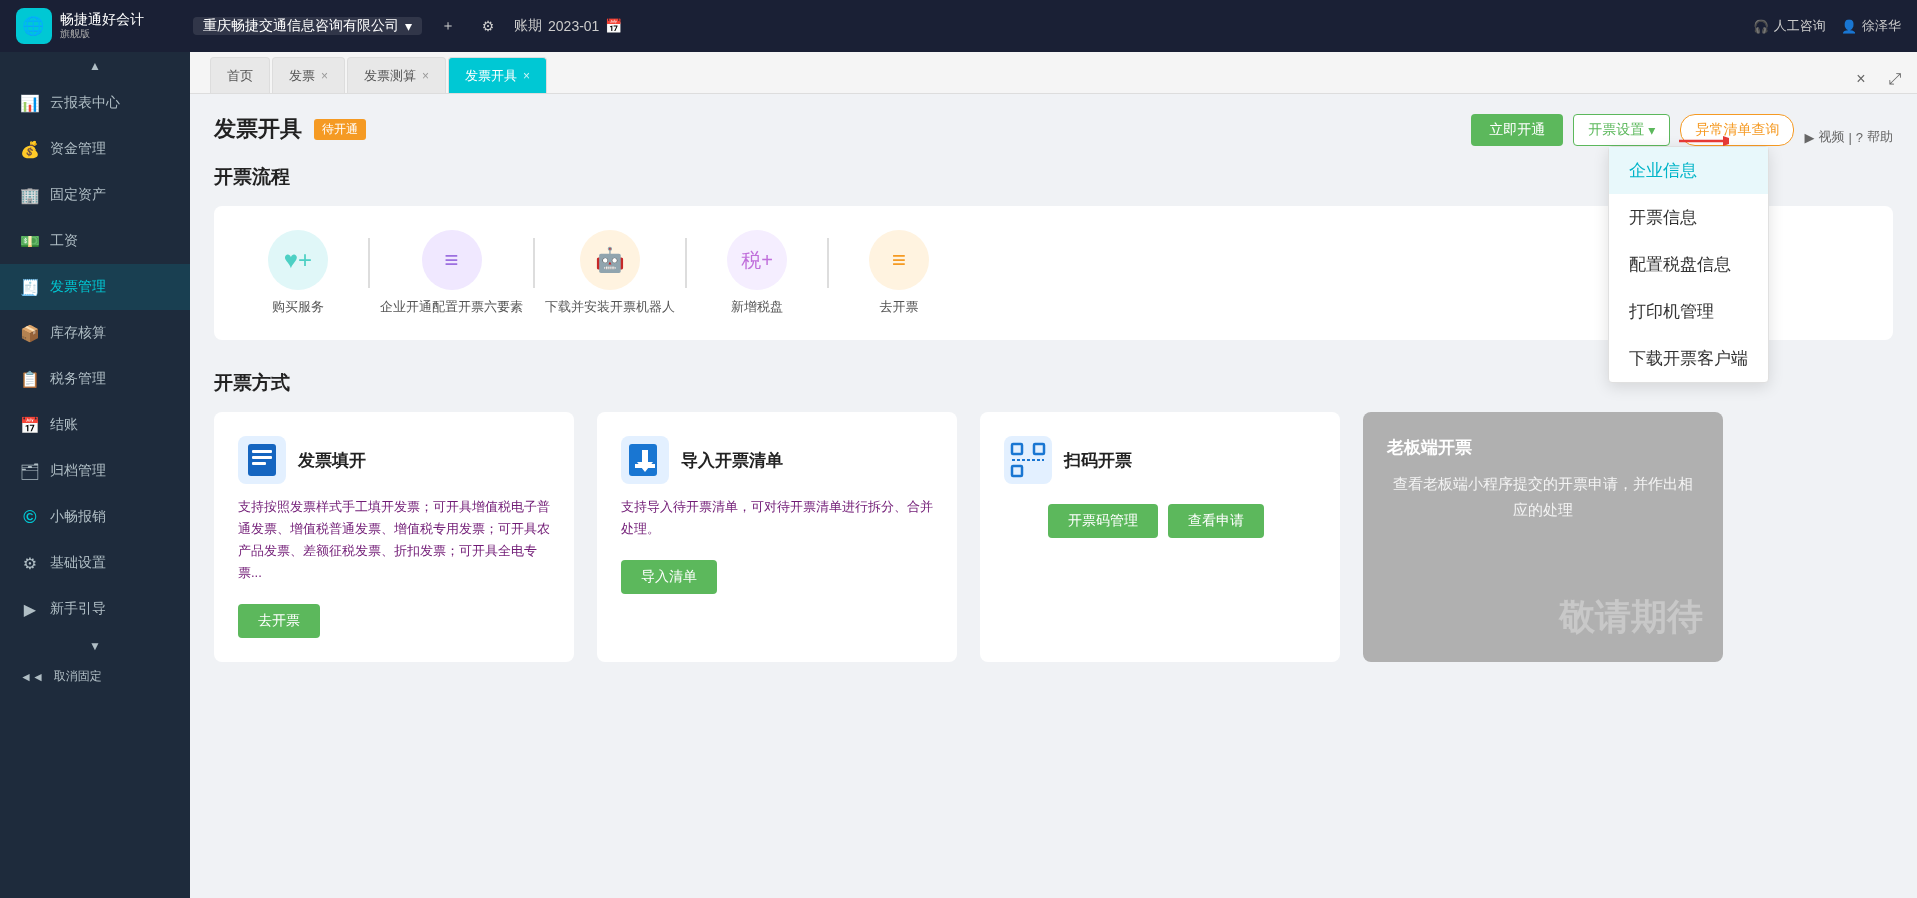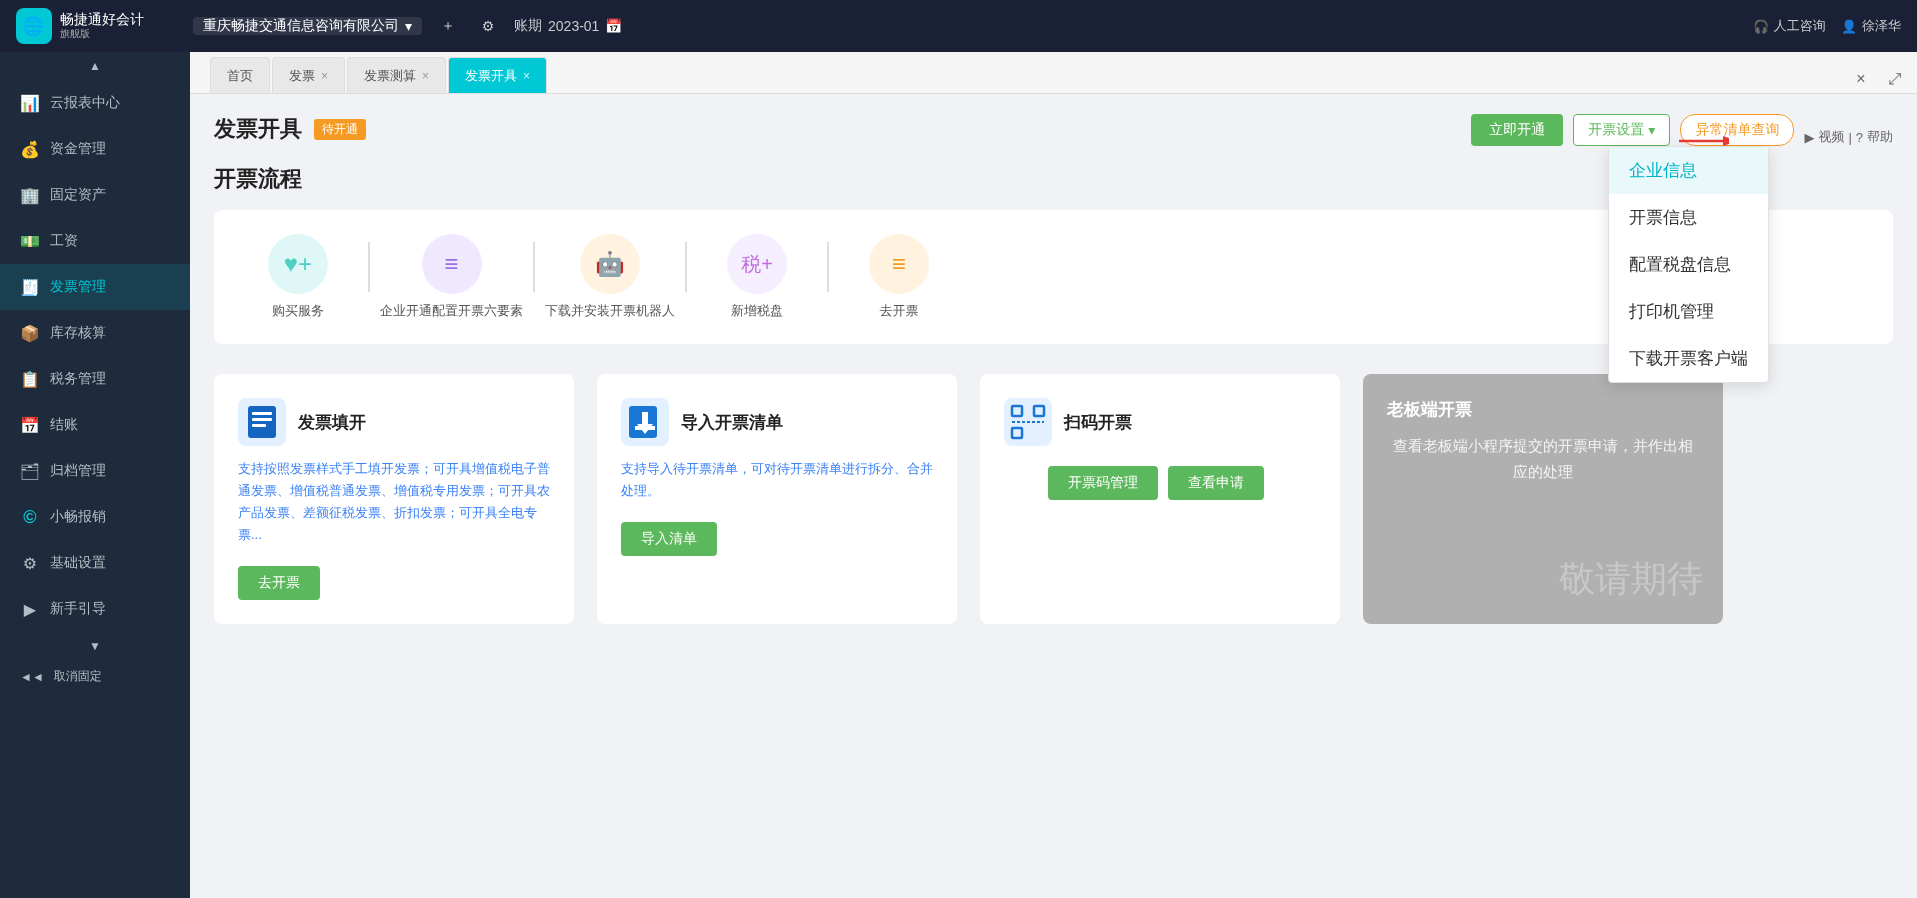--- a/index.html
+++ b/index.html
@@ -49,40 +49,40 @@
     .btn-outline { background: white; color: #5cb85c; border: 1.5px solid #5cb85c; padding: 6px 14px; border-radius: 4px; cursor: pointer; font-size: 14px; display: flex; align-items: center; gap: 4px; }
     .btn-outline-yellow { background: white; color: #f59a23; border: 1.5px solid #f59a23; padding: 6px 14px; border-radius: 15px; cursor: pointer; font-size: 14px; }
     .btn-text { color: #666; cursor: pointer; font-size: 13px; display: flex; align-items: center; gap: 4px; }
 
     
     .dropdown-menu { position: absolute; top: 52px; right: 148px; background: white; border: 1px solid #e0e0e0; border-radius: 4px; box-shadow: 0 4px 16px rgba(0,0,0,0.12); z-index: 100; min-width: 150px; }
     .dropdown-item { padding: 12px 20px; cursor: pointer; color: #333; font-size: 17px; white-space: nowrap; }
     .dropdown-item.highlighted { background: #e8f8fb; color: #00b4c8; }
 
     
-    .section-title { font-size: 22px; font-weight: bold; color: #222; margin-bottom: 16px; }
+    .section-title { font-size: 19px; font-weight: bold; color: #222; margin-bottom: 16px; }
     .process-flow { display: flex; align-items: center; gap: 0; margin-bottom: 30px; background: white; border-radius: 8px; padding: 24px; }
     .process-step { display: flex; flex-direction: column; align-items: center; gap: 8px; min-width: 120px; }
     .process-icon { width: 60px; height: 60px; border-radius: 50%; display: flex; align-items: center; justify-content: center; font-size: 26px; }
     .step-label { font-size: 13px; color: #555; text-align: center; }
     .step-divider { width: 2px; height: 50px; background: #ddd; margin: 0 10px; margin-bottom: 20px; }
 
     
     .method-section { margin-top: 10px; }
     .method-cards { display: flex; gap: 23px; }
     .method-card { background: white; border-radius: 8px; padding: 24px; flex: 1; max-width: 360px; display: flex; flex-direction: column; gap: 12px; }
     .method-card-header { display: flex; align-items: center; gap: 12px; }
     .method-icon { width: 48px; height: 48px; display: flex; align-items: center; justify-content: center; font-size: 28px; }
     .method-title { font-size: 17px; font-weight: bold; color: #222; }
-    .method-desc { font-size: 13px; color: #3b82f6; line-height: 1.7; }
+    .method-desc { font-size: 13px; color: #701a75; line-height: 1.7; }
     .method-btn { background: #5cb85c; color: white; border: none; padding: 8px 20px; border-radius: 4px; cursor: pointer; font-size: 14px; align-self: flex-start; margin-top: 8px; }
     .method-card-gray { background: #b0b0b0; border-radius: 8px; padding: 24px; flex: 1; max-width: 360px; display: flex; flex-direction: column; gap: 12px; position: relative; overflow: hidden; }
     .gray-title { font-size: 17px; font-weight: bold; color: white; }
     .gray-desc { font-size: 15px; color: rgba(255,255,255,0.85); line-height: 1.7; text-align: center; }
-    .overlay-text { position: absolute; bottom: 20px; right: 20px; font-size: 36px; font-weight: normal; color: rgba(255,255,255,0.3); }
+    .overlay-text { position: absolute; bottom: 20px; right: 20px; font-size: 36px; font-weight: bold; color: rgba(255,255,255,0.3); }
 
     
     .sidebar-scroll { display: flex; align-items: center; justify-content: center; color: #b0bec5; padding: 6px; cursor: pointer; }
   </style>
 </head>
 <body>
 
 <div class="app-container">
 
   <div class="top-bar">
@@ -283,20 +283,21 @@
             <div class="process-step">
               <div class="process-icon" style="background:#fff3e0;">
                 <span style="color:#f59a23; font-size:24px;">≡</span>
               </div>
               <span class="step-label">去开票</span>
             </div>
           </div>
         </div>
 
         <div class="method-section">
+          <div class="section-title">开票方式</div>
           <div class="method-cards">
 
             <div class="method-card">
               <div class="method-card-header">
                 <div class="method-icon" style="background:#e3f0ff; border-radius:8px;">
                   <svg width="36" height="36" viewBox="0 0 36 36">
                     <rect x="4" y="2" width="28" height="32" rx="3" fill="#1565c0"></rect>
                     <rect x="8" y="8" width="20" height="3" rx="1" fill="white"></rect>
                     <rect x="8" y="14" width="20" height="3" rx="1" fill="white"></rect>
                     <rect x="8" y="20" width="14" height="3" rx="1" fill="white"></rect>

